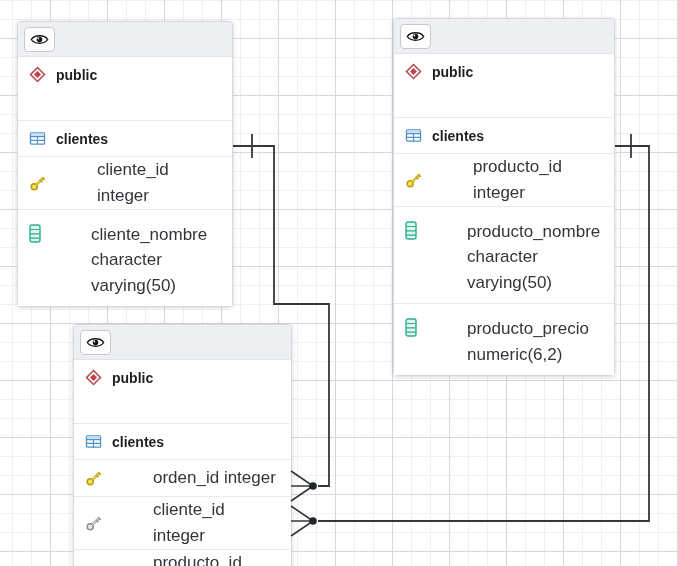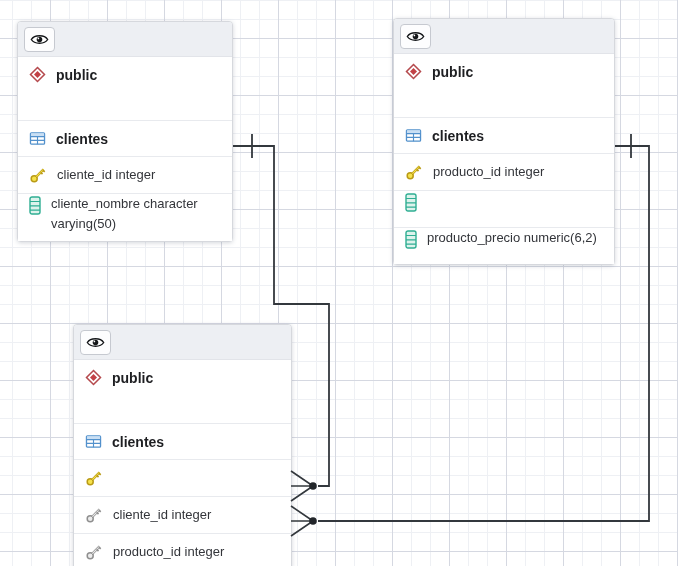--- a/index.html
+++ b/index.html
@@ -49,31 +49,32 @@
     padding: 0 10px 0 11px;
     border-top: 1px solid #e8eaee;
     background: #fff;
   }
   .erd-row:nth-child(2) { border-top: none; }
   .row-title { min-height: 35px; }
   .row-name  { min-height: 36px; margin-top: 28px; }
   .row-col   { min-height: 37px; }
   .row-col-multi {
     align-items: flex-start;
-    padding-top: 0; padding-bottom: 7px;
+    padding-top: 12px; padding-bottom: 7px;
   }
   .row-col-multi .cell-icon { margin-top: 2px; }
   .title-text {
     font-size: 14px; font-weight: bold; color: #1e1f22;
   }
   .col-text {
-    font-size: 13px; color: #33353a;
+    font-size: 17px; color: #33353a;
     line-height: 1.52;
     overflow-wrap: anywhere;
     word-break: break-word;
+    margin-left: 40px;
   }
   .cell-icon { flex: 0 0 auto; display: flex; }
 
   .rel-overlay {
     position: absolute; left: 0; top: 0;
     z-index: 3; pointer-events: none;
   }
   .rel-overlay .hit { pointer-events: stroke; }
 </style>
 </head>
@@ -176,20 +177,21 @@
       </span>
       <span class="col-text">producto_id integer</span>
     </div>
     <div class="erd-row row-col row-col-multi">
       <span class="cell-icon">
         <svg width="12" height="19" viewBox="0 0 12 19">
           <rect x="1" y="1" width="10" height="17" rx="2" fill="#ddf3ec" stroke="#2fae93" stroke-width="1.4"></rect>
           <path d="M1 5.5 H11 M1 9.8 H11 M1 14.1 H11" stroke="#2fae93" stroke-width="1.2"></path>
         </svg>
       </span>
+      <span class="col-text">producto_nombre character varying(50)</span>
     </div>
     <div class="erd-row row-col row-col-multi">
       <span class="cell-icon">
         <svg width="12" height="19" viewBox="0 0 12 19">
           <rect x="1" y="1" width="10" height="17" rx="2" fill="#ddf3ec" stroke="#2fae93" stroke-width="1.4"></rect>
           <path d="M1 5.5 H11 M1 9.8 H11 M1 14.1 H11" stroke="#2fae93" stroke-width="1.2"></path>
         </svg>
       </span>
       <span class="col-text">producto_precio numeric(6,2)</span>
     </div>
@@ -228,20 +230,21 @@
     </div>
     <div class="erd-row row-col">
       <span class="cell-icon">
         <svg width="18" height="18" viewBox="0 0 18 18">
           <circle cx="5.2" cy="12.8" r="3" fill="#f6e24b" stroke="#b99a16" stroke-width="1.5"></circle>
           <path d="M7.4 10.6 L14.6 3.4" stroke="#b99a16" stroke-width="2.4"></path>
           <path d="M7.4 10.6 L14.6 3.4" stroke="#f6e24b" stroke-width="1.1"></path>
           <path d="M11.7 6.3 L13.5 8.1 M13.9 4.1 L15.7 5.9" stroke="#b99a16" stroke-width="1.6"></path>
         </svg>
       </span>
+      <span class="col-text">orden_id integer</span>
     </div>
     <div class="erd-row row-col">
       <span class="cell-icon">
         <svg width="18" height="18" viewBox="0 0 18 18">
           <circle cx="5.2" cy="12.8" r="3" fill="#ececec" stroke="#8f8f8f" stroke-width="1.5"></circle>
           <path d="M7.4 10.6 L14.6 3.4" stroke="#8f8f8f" stroke-width="2.4"></path>
           <path d="M7.4 10.6 L14.6 3.4" stroke="#ececec" stroke-width="1.1"></path>
           <path d="M11.7 6.3 L13.5 8.1 M13.9 4.1 L15.7 5.9" stroke="#8f8f8f" stroke-width="1.6"></path>
         </svg>
       </span>

